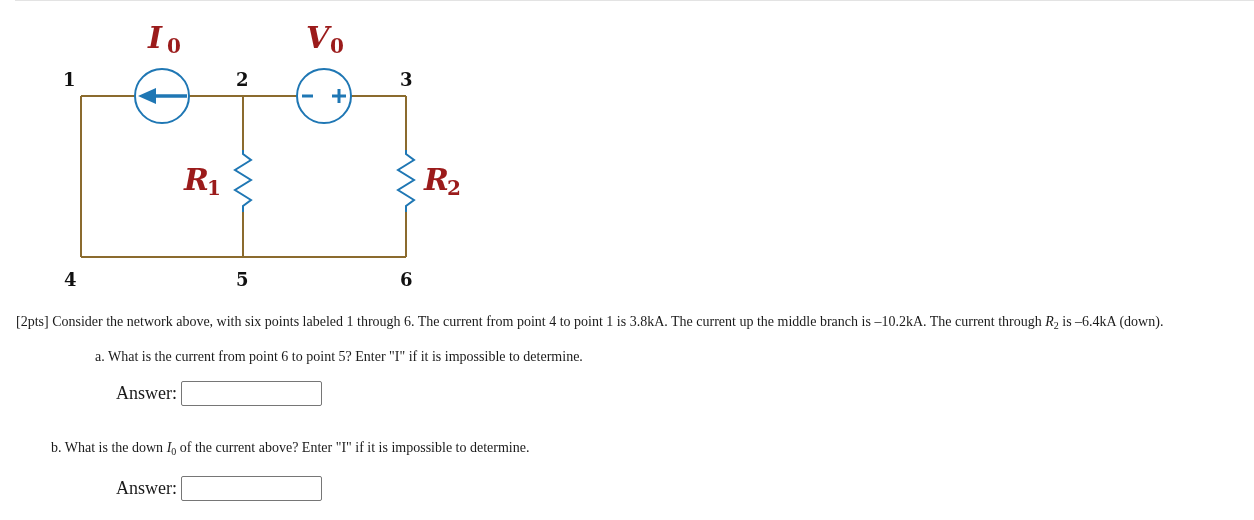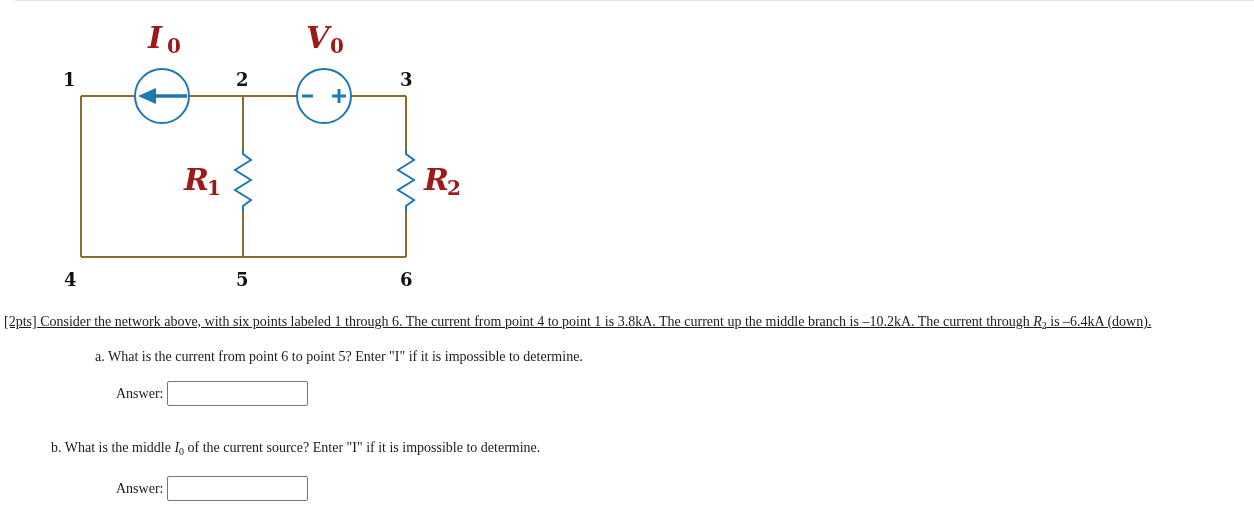--- a/index.html
+++ b/index.html
@@ -4,27 +4,27 @@
 <style>
   html, body { margin:0; padding:0; background:#ffffff; }
   body { width:1254px; height:520px; position:relative; overflow:hidden;
          font-family: "Liberation Serif", "DejaVu Serif", serif; color:#1a1a1a; }
   .topline { position:absolute; left:15px; right:0; top:0; height:1px; background:#e3e3e3; }
   .circuit { position:absolute; left:0; top:0; width:480px; height:300px; }
   .node-label { font-family: "DejaVu Serif", serif; font-weight:bold; font-size:18px; fill:#111; }
   .comp-label { font-family: "DejaVu Serif", serif; font-weight:bold; font-style:italic; font-size:30px; fill:#9b1b1b; }
   .comp-sub { font-family: "DejaVu Serif", serif; font-weight:bold; font-size:20px; fill:#9b1b1b; }
   .text { position:absolute; font-size:14px; white-space:nowrap; line-height:16px; }
-  .q-intro { left:4px; top:314px;text-decoration:underline; }
+  .q-intro { left:16px; top:314px; }
   .q-a { left:51px; top:349px;margin-left:44px; }
   .q-b { left:51px; top:440px; }
   .ans-row { position:absolute; left:116px; display:flex; align-items:center; }
   .ans-row.a { top:381px; }
   .ans-row.b { top:476px; }
-  .ans-label { font-size:14px; margin-right:4px; }
+  .ans-label { font-size:18px; margin-right:4px; }
   .ans-input { width:137px; height:23px; border:1px solid #767676; border-radius:2px;
                box-sizing:content-box; padding:0 1px; font-size:14px; background:#fff; }
   sub { font-size:10px; vertical-align:-3px; }
   i { font-style:italic; }
 </style>
 </head>
 <body>
 
 <div class="topline"></div>
 
@@ -85,18 +85,18 @@
 
 <div class="text q-intro"><span>[2pts] Consider the network above, with six points labeled 1 through 6. The current from point 4 to point 1 is 3.8kA. The current up the middle branch is –10.2kA. The current through </span><i>R</i><sub>2</sub><span> is –6.4kA (down).</span></div>
 
 <div class="text q-a">a. What is the current from point 6 to point 5? Enter "I" if it is impossible to determine.</div>
 
 <div class="ans-row a">
   <span class="ans-label">Answer:</span>
   <input class="ans-input" type="text" value="" style="">
 </div>
 
-<div class="text q-b"><span>b. What is the middle </span><i>I</i><sub>0</sub><span> of the current source? Enter "I" if it is impossible to determine.</span></div>
+<div class="text q-b"><span>b. What is the down </span><i>I</i><sub>0</sub><span> of the current above? Enter "I" if it is impossible to determine.</span></div>
 
 <div class="ans-row b">
   <span class="ans-label">Answer:</span>
   <input class="ans-input" type="text" value="" style="">
 </div>
 
 </body></html>

